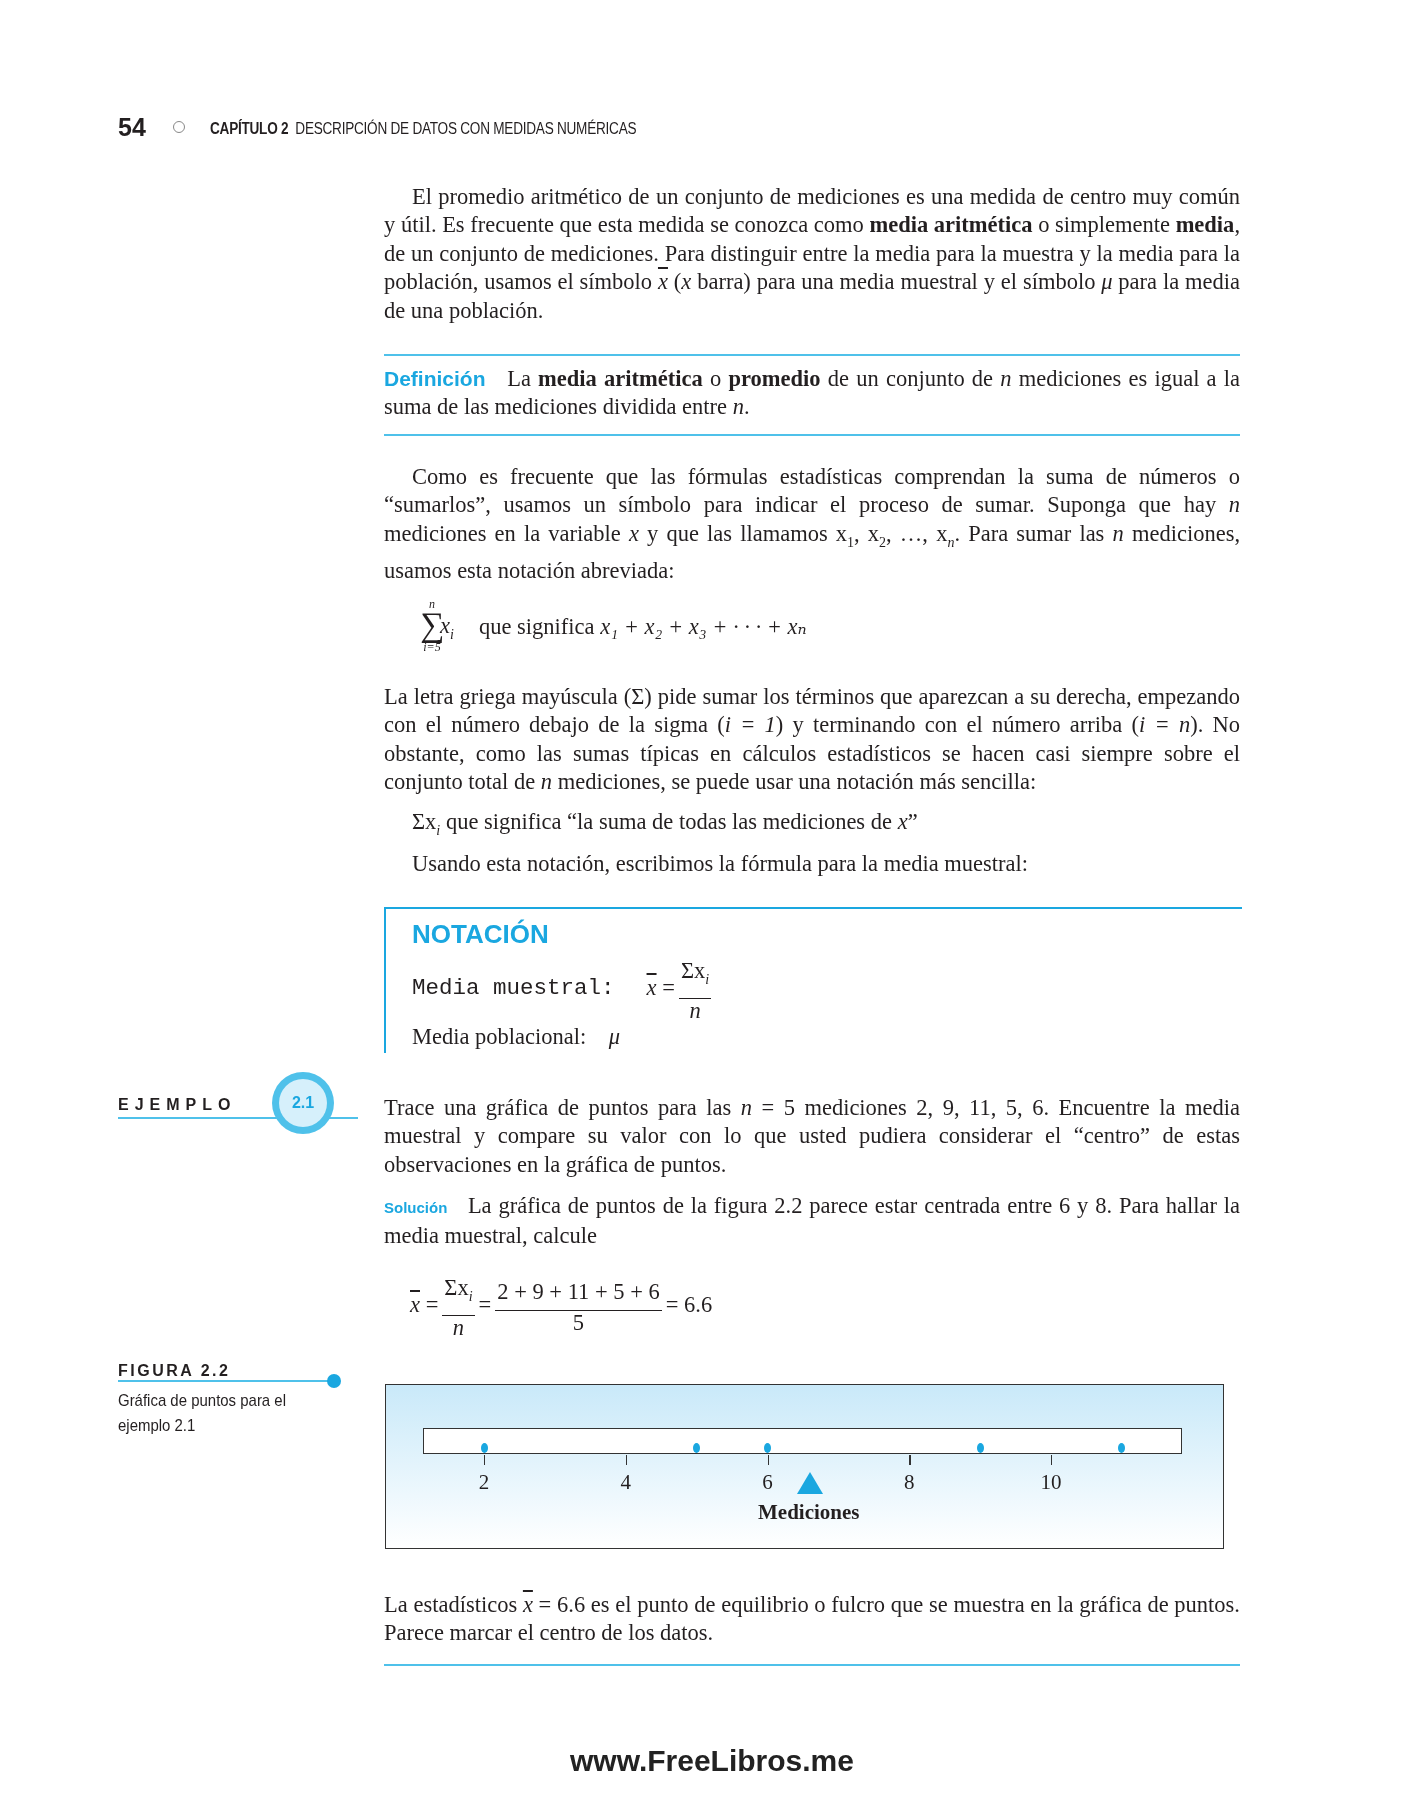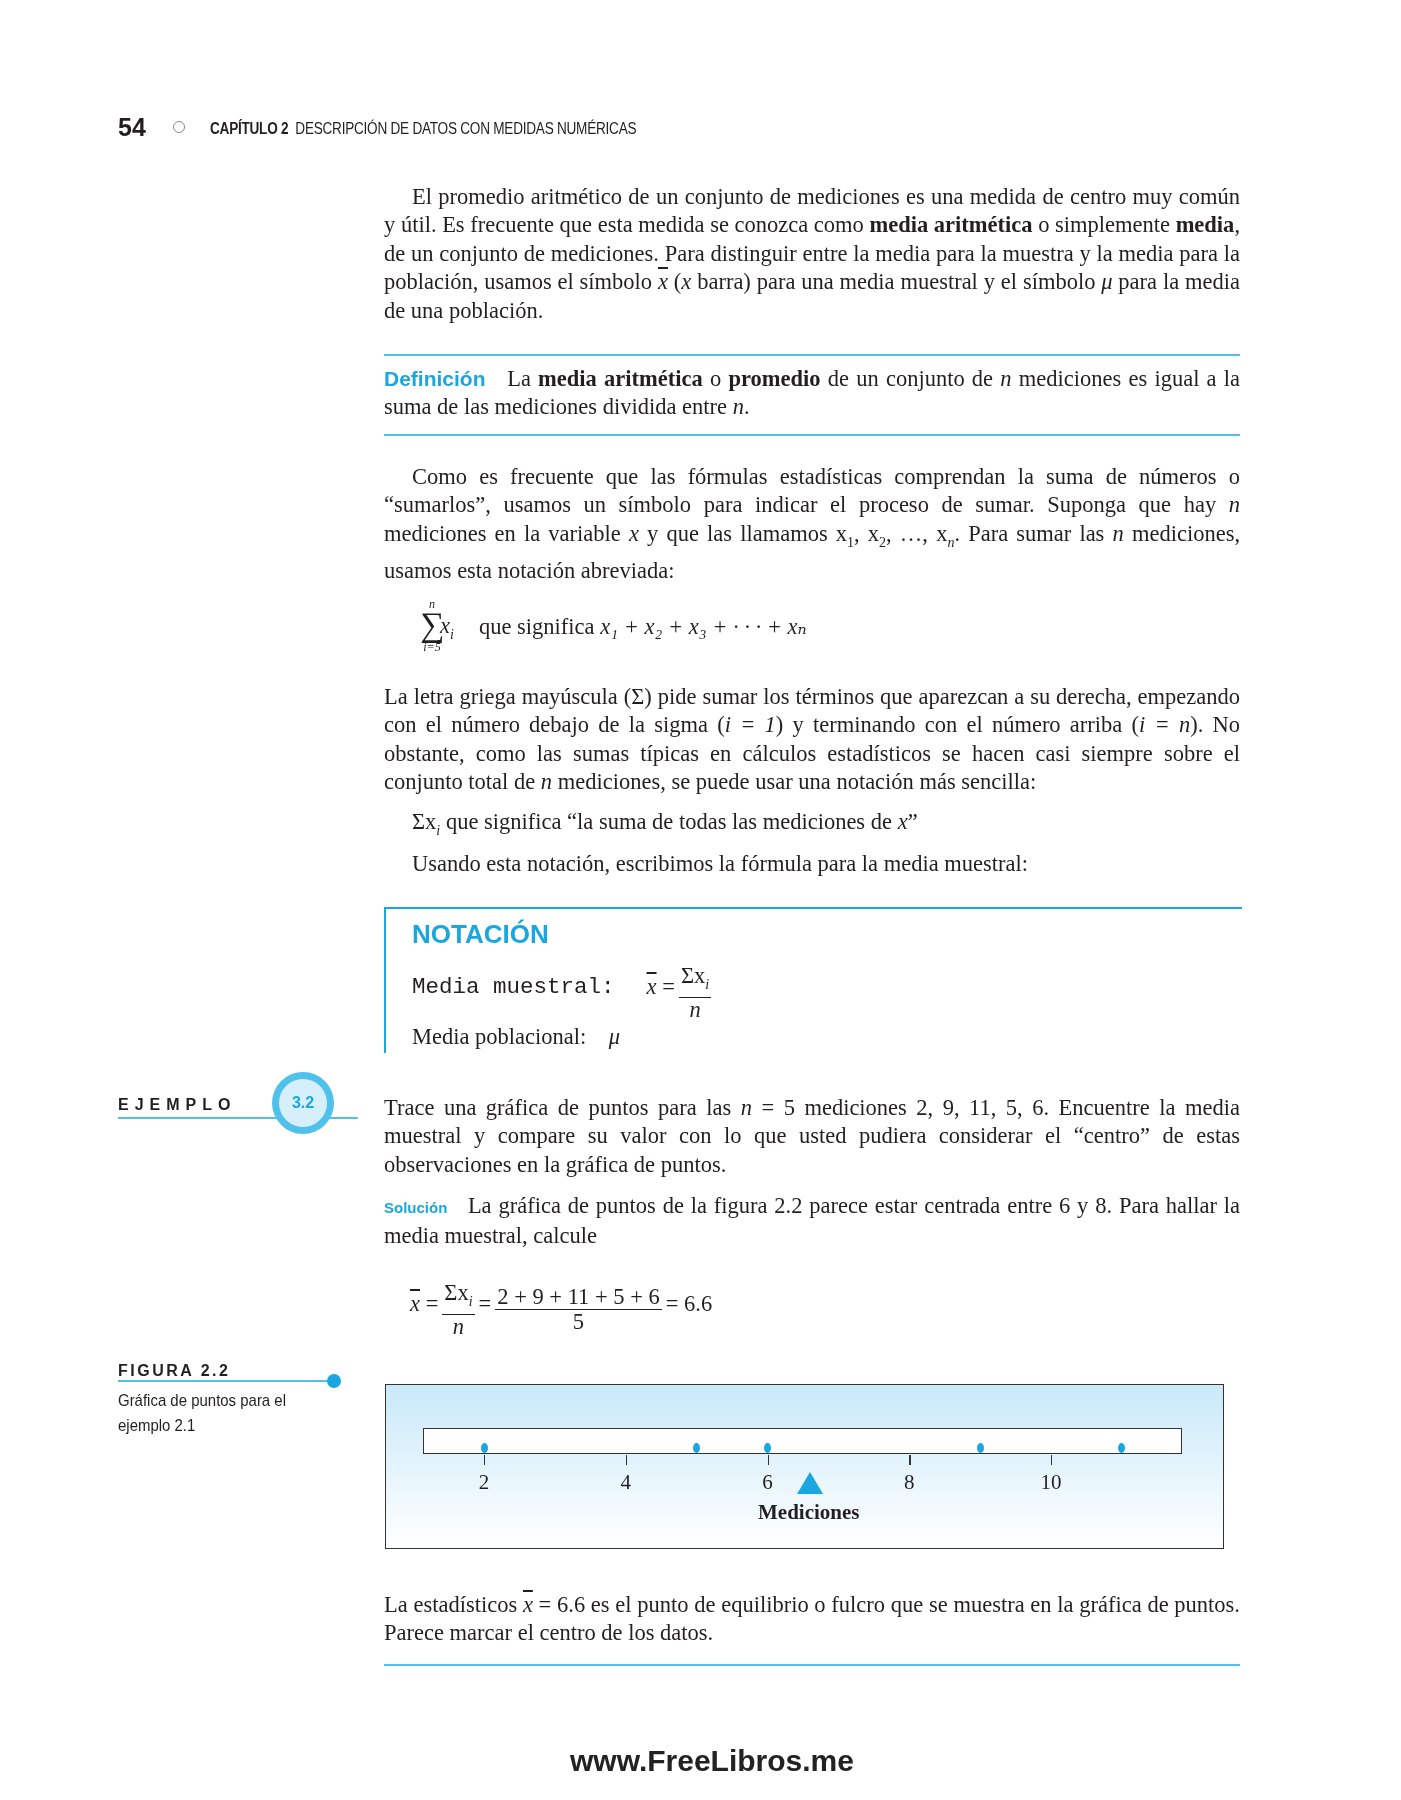--- a/index.html
+++ b/index.html
@@ -7,21 +7,21 @@
   .abs{position:absolute;}
   .sans{font-family:"Liberation Sans","DejaVu Sans",sans-serif;}
   .cyan{color:#1aa7e0;}
   .para{position:absolute;left:384px;width:856px;font-size:22.5px;line-height:28.4px;text-align:justify;}
   .para p{margin:0;}
   .indent{text-indent:28px;}
   i{font-style:italic;}
   b{font-weight:bold;}
   .rule{position:absolute;left:384px;width:856px;height:2px;background:#4fc1ea;}
   .frac{display:inline-block;vertical-align:middle;text-align:center;margin:0 4px;}
-  .frac .num{display:block;border-bottom:1.3px solid #231f20;padding:0 2px;line-height:24px;margin-top:11px;}
+  .frac .num{display:block;border-bottom:1.3px solid #231f20;padding:0 2px;line-height:36px;}
   .frac .den{display:block;line-height:24px;}
   .xbar{text-decoration:overline;font-style:italic;}
   sub{font-size:14px;}
   .header-num{left:118px;top:113px;font-size:25px;font-weight:bold;}
   .header-circ{left:173px;top:121px;width:10px;height:10px;border:1.5px solid #888;border-radius:50%;}
   .header-text{left:210px;top:120px;font-size:16px;letter-spacing:-0.3px;transform:scaleX(0.85);transform-origin:left;}
   .ejemplo-label{left:118px;top:1096px;font-size:16px;font-weight:bold;letter-spacing:6px;}
   .ejemplo-line{left:118px;top:1117px;width:240px;height:2px;background:#4fc1ea;}
   .ej-circle{left:272px;top:1072px;width:62px;height:62px;border-radius:50%;background:#4fc1ea;}
   .ej-circle-inner{position:absolute;left:7px;top:7px;width:48px;height:48px;border-radius:50%;background:#d6f0fb;display:flex;align-items:center;justify-content:center;font-size:16px;font-weight:bold;color:#1aa7e0;}
@@ -92,21 +92,21 @@
       <span class="den"><i>n</i></span>
     </span>
 </div>
 <div class="abs" style="left:412px;top:1024px;font-size:22.5px;text-align:center;">
   <span>Media poblacional:</span>&nbsp;&nbsp;&nbsp;&nbsp;<i>μ</i>
 </div>
 
 <div class="abs sans ejemplo-label">EJEMPLO</div>
 <div class="abs ejemplo-line"></div>
 <div class="abs ej-circle">
-    <div class="ej-circle-inner sans">3.2</div>
+    <div class="ej-circle-inner sans">2.1</div>
   </div>
 
 <div class="para" style="top:1094px;">
   <p><span>Trace una gráfica de puntos para las </span><i>n</i><span> = 5 mediciones 2, 9, 11, 5, 6. Encuentre la media muestral y compare su valor con lo que usted pudiera considerar el “centro” de estas observaciones en la gráfica de puntos.</span></p>
 </div>
 <div class="para" style="top:1192px;">
   <p><span class="sans cyan" style="font-weight:bold;font-size:15px;">Solución</span>&nbsp;&nbsp; <span>La gráfica de puntos de la figura 2.2 parece estar centrada entre 6 y 8. Para hallar la media muestral, calcule</span></p>
 </div>
 
 <div class="abs" style="left:410px;top:1270px;font-size:22.5px;display:flex;align-items:center;">

